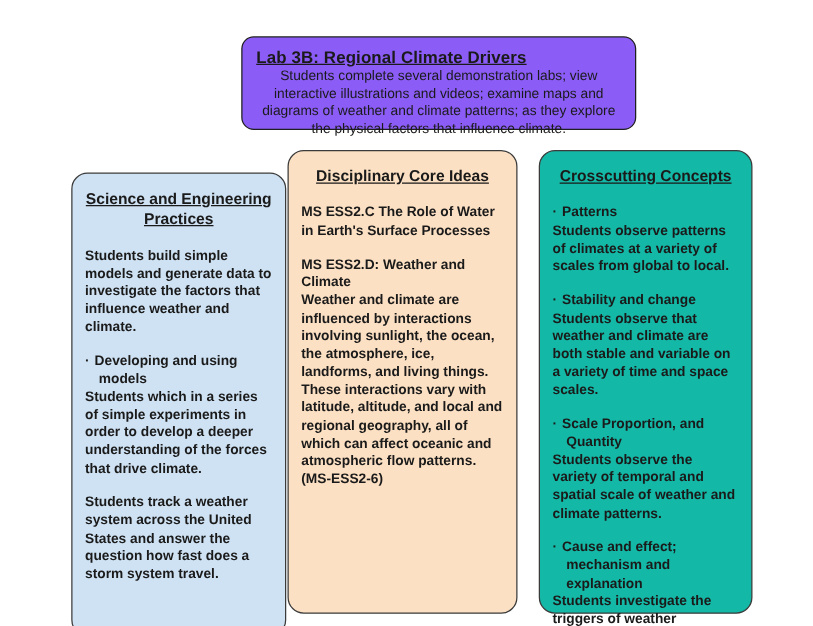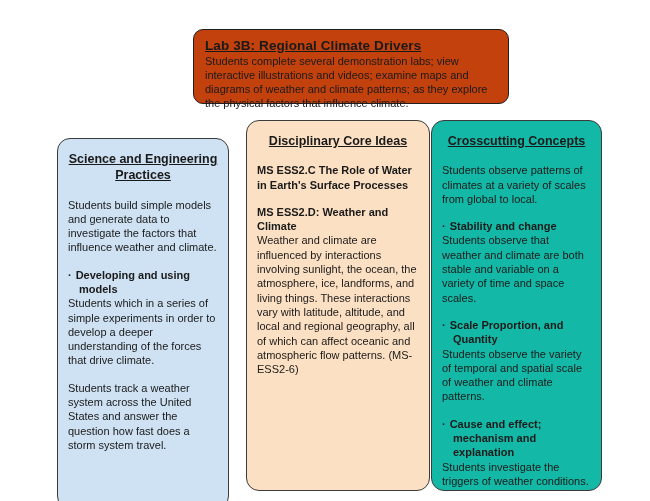--- a/index.html
+++ b/index.html
@@ -17,50 +17,51 @@
     overflow: hidden;
   }
 
   
   .title-box {
     position: absolute;
     left: 193px;
     top: 29px;
     width: 316px;
     height: 75px;
-    background: #c2410c;
+    background: #8b5cf6;
     border: 1.5px solid #1f1f1f;
     border-radius: 10px;
     padding: 8px 11px 6px 11px;
     box-sizing: border-box;
   }
   .title-box .title {
     font-size: 13.5px;
     font-weight: bold;
     text-decoration: underline;
     margin-bottom: 2px;
     letter-spacing: 0.1px;
   }
   .title-box .desc {
     font-size: 11px;
     line-height: 1.27;
+    text-align: center;
   }
 
   
   .col {
     position: absolute;
     top: 120px;
     height: 371px;
     border: 1.4px solid #3b3b3b;
     border-radius: 13px;
     box-sizing: border-box;
     padding: 10px 10px 10px 10px;
   }
   .col-sep    { left: 57px;  width: 172px; background: #cfe2f3; margin-top: 18px; }
-  .col-dci    { left: 246px; width: 184px; background: #fce0c3; }
+  .col-dci    { left: 230px; width: 184px; background: #fce0c3; }
   .col-ccc    { left: 431px; width: 171px; background: #14b8a6; }
 
   .col-header {
     font-size: 12.5px;
     font-weight: bold;
     text-decoration: underline;
     text-align: center;
     line-height: 1.3;
     margin: 2px 0 14px 0;
   }
@@ -74,21 +75,21 @@
   }
   .item-head.bulleted {
     padding-left: 11px;
     text-indent: -11px;
   }
   .bullet {
     display: inline;
     font-weight: bold;
     margin-right: 4px;
   }
-  .item-body { font-weight: normal; }
+  .item-body { font-weight: bold; }
 </style>
 </head>
 <body>
 
 <div class="page">
 
   <div class="title-box">
     <div class="title">Lab 3B: Regional Climate Drivers</div>
     <div class="desc">Students complete several demonstration labs; view interactive illustrations and videos; examine maps and diagrams of weather and climate patterns; as they explore the physical factors that influence climate.</div>
   </div>
@@ -122,20 +123,23 @@
     <div class="item">
       <div class="item-head">MS ESS2.D: Weather and Climate</div>
       <div class="item-body">Weather and climate are influenced by interactions involving sunlight, the ocean, the atmosphere, ice, landforms, and living things. These interactions vary with latitude, altitude, and local and regional geography, all of which can affect oceanic and atmospheric flow patterns. (MS-ESS2-6)</div>
     </div>
   </div>
 
   <div class="col col-ccc">
     <div class="col-header">Crosscutting Concepts</div>
 
     <div class="item">
+      <div class="item-head bulleted">
+        <span class="bullet">·</span><span>Patterns</span>
+      </div>
       <div class="item-body">Students observe patterns of climates at a variety of scales from global to local.</div>
     </div>
 
     <div class="item">
       <div class="item-head bulleted">
         <span class="bullet">·</span><span>Stability and change</span>
       </div>
       <div class="item-body">Students observe that weather and climate are both stable and variable on a variety of time and space scales.</div>
     </div>
 

